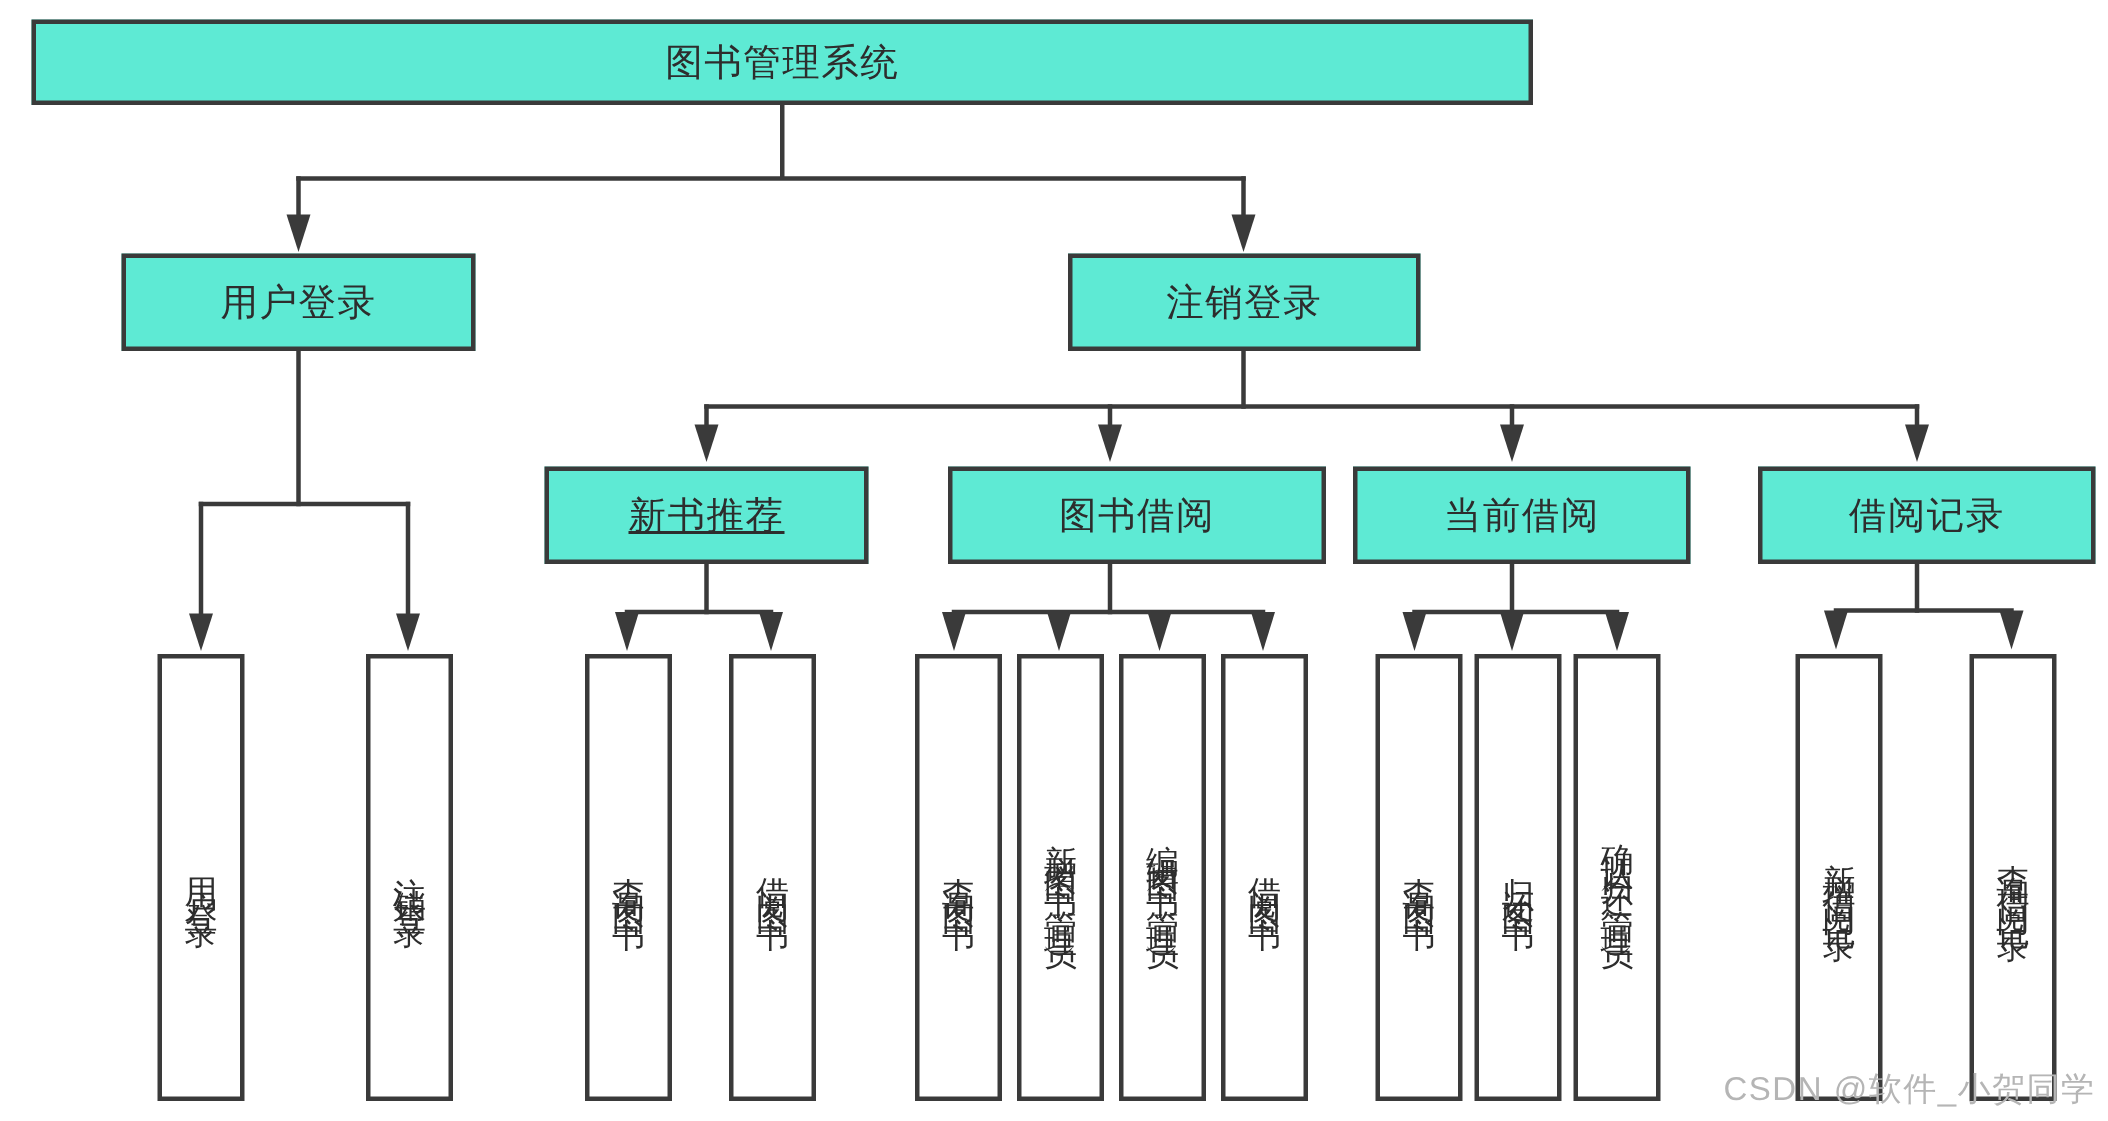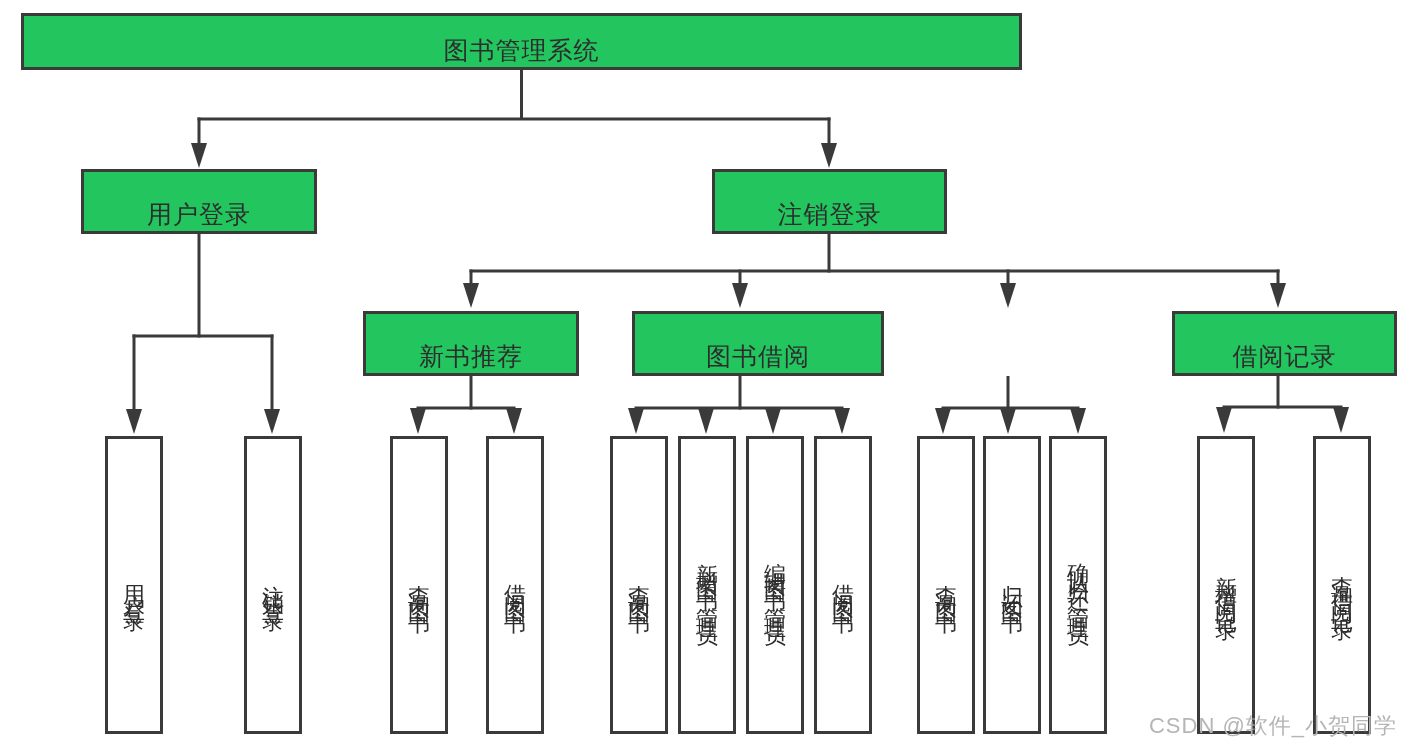--- a/index.html
+++ b/index.html
@@ -8,22 +8,22 @@
     width:1405px; height:747px;
     background:#ffffff;
     font-family:"Liberation Sans", sans-serif;
     overflow:hidden;
   }
   #wires { position:absolute; left:0; top:0; z-index:1; }
   .hnode {
     position:absolute;
     box-sizing:border-box;
     border:3px solid #3a3a3a;
-    background:#22c55e;
-    display:flex; align-items:flex-end; justify-content:center;
+    background:#5eead4;
+    display:flex; align-items:center; justify-content:center;
     color:#2d2d2d;
     font-size:25px;
     letter-spacing:1px;
     z-index:2;
   }
   .vnode {
     position:absolute;
     box-sizing:border-box;
     border:3px solid #3a3a3a;
     background:#ffffff;
@@ -126,25 +126,28 @@
     <span>图书管理系统</span>
   </div>
 
   <div class="hnode" style="left:81px; top:169px; width:236px; height:65px;">
     <span>用户登录</span>
   </div>
   <div class="hnode" style="left:712px; top:169px; width:235px; height:65px;">
     <span>注销登录</span>
   </div>
 
-  <div class="hnode" style="left:363px; top:311px; width:216px; height:65px;">
+  <div class="hnode" style="left:363px; top:311px; width:216px; height:65px;text-decoration:underline;">
     <span>新书推荐</span>
   </div>
   <div class="hnode" style="left:632px; top:311px; width:252px; height:65px;">
     <span>图书借阅</span>
+  </div>
+  <div class="hnode" style="left:902px; top:311px; width:225px; height:65px;">
+    <span>当前借阅</span>
   </div>
   <div class="hnode" style="left:1172px; top:311px; width:225px; height:65px;">
     <span>借阅记录</span>
   </div>
 
   <div class="vnode" style="left:105px;">
     <span>用户登录</span>
   </div>
   <div class="vnode" style="left:244px;">
     <span>注销登录</span>

